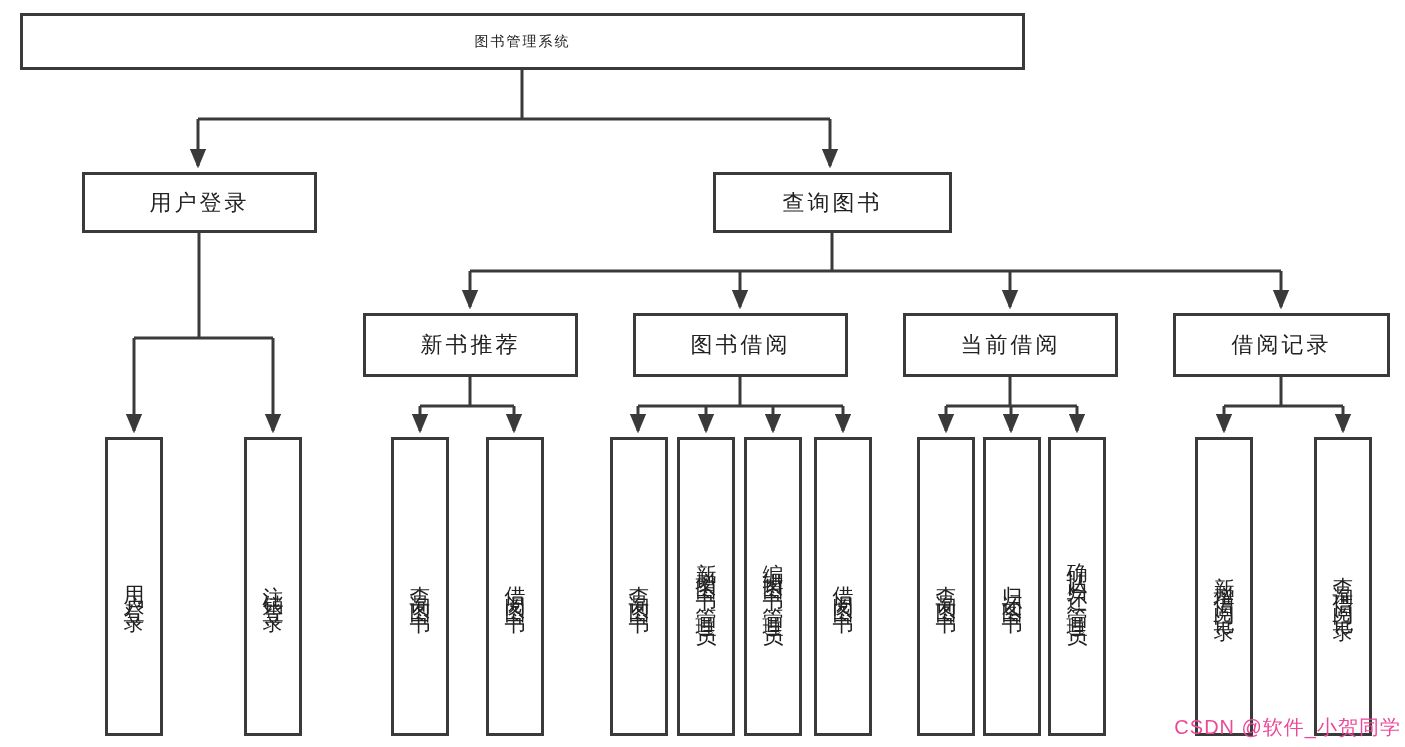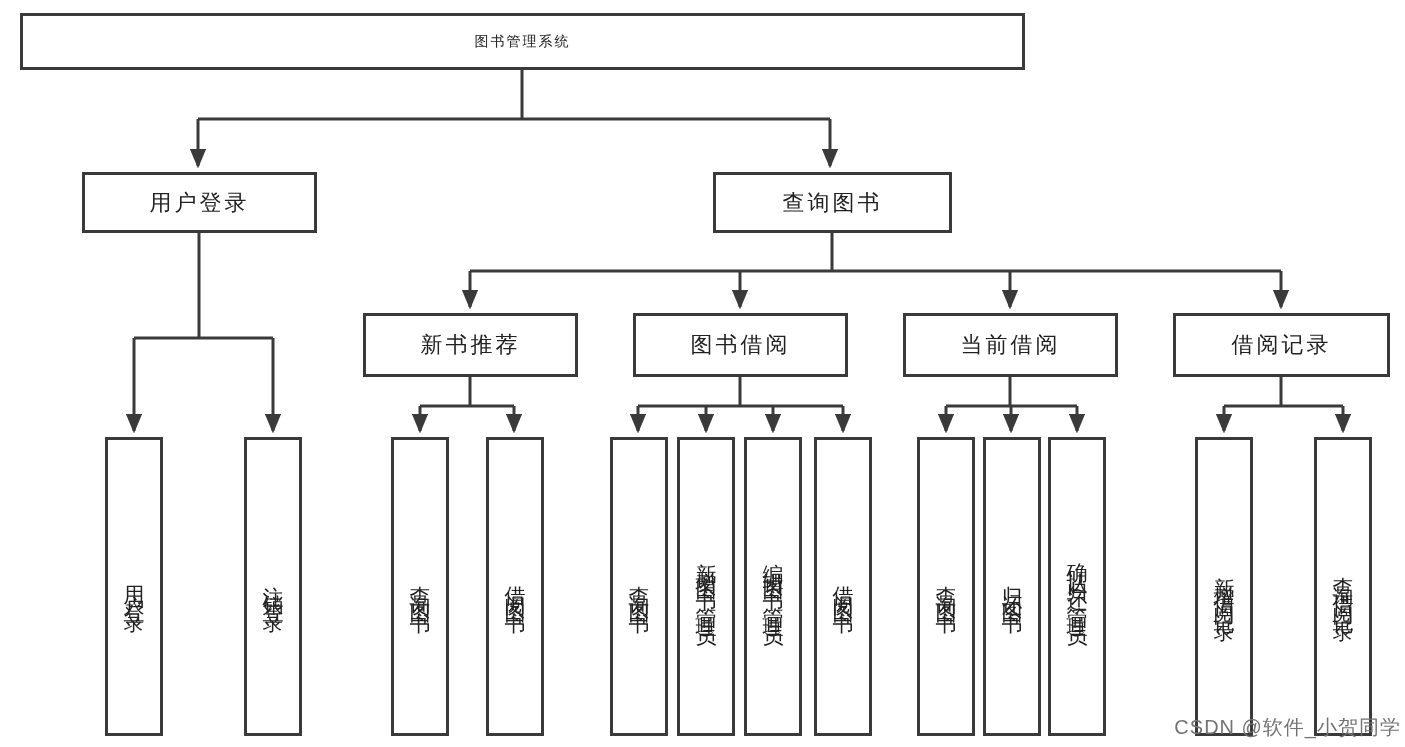--- a/index.html
+++ b/index.html
@@ -15,21 +15,21 @@
   .root{left:20px;top:13px;width:1005px;height:57px;font-size:14px;letter-spacing:2px;}
   .lvl2{top:172px;height:61px;font-size:22px;letter-spacing:3px;}
   .lvl3{top:313px;height:64px;font-size:22px;letter-spacing:3px;}
   .leaf{top:437px;width:58px;height:299px;}
   .vtext{
     writing-mode:vertical-rl;text-orientation:mixed;
     font-size:21px;letter-spacing:9px;line-height:1.15;white-space:nowrap;
   }
   #watermark{
     position:absolute;right:4px;top:714px;z-index:5;
-    font-size:20px;color:#737373;letter-spacing:1px;white-space:nowrap;
+    font-size:20px;color:#ec4899;letter-spacing:1px;white-space:nowrap;
   }
 </style>
 </head>
 <body>
 
 <div id="stage">
 
   <svg id="wires" width="1405" height="747" viewBox="0 0 1405 747" aria-hidden="true">
     <defs>
       <marker id="arw" viewBox="0 0 12 10" refX="10.5" refY="5" markerWidth="6.5" markerHeight="5.5" orient="auto-start-reverse">

